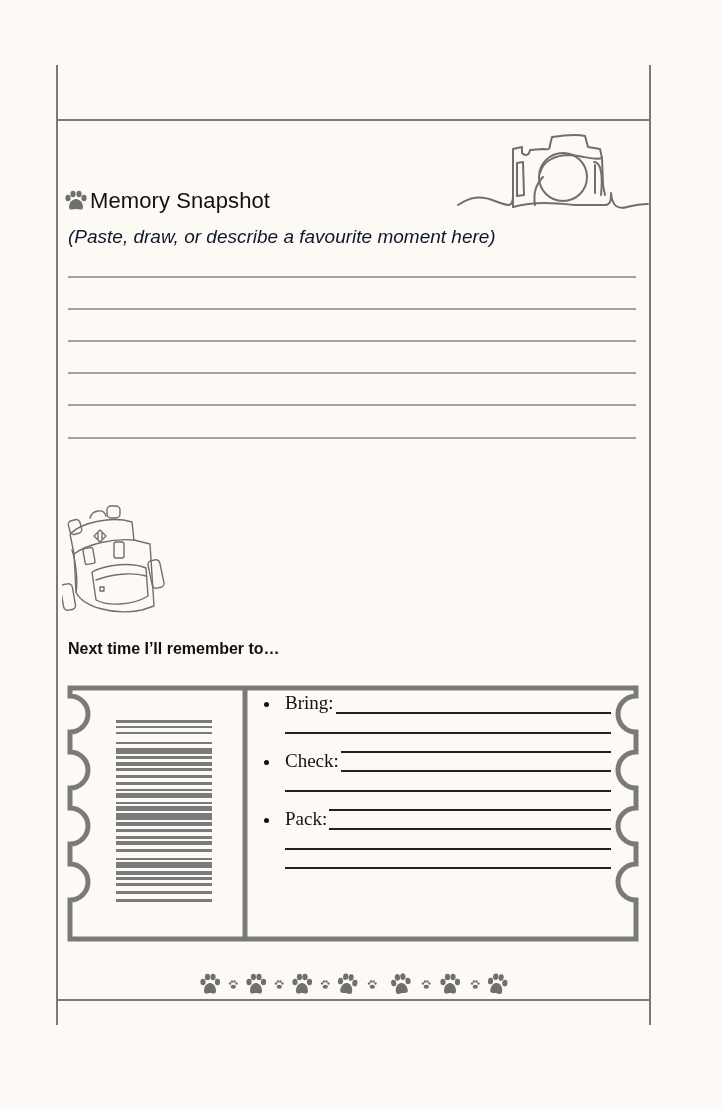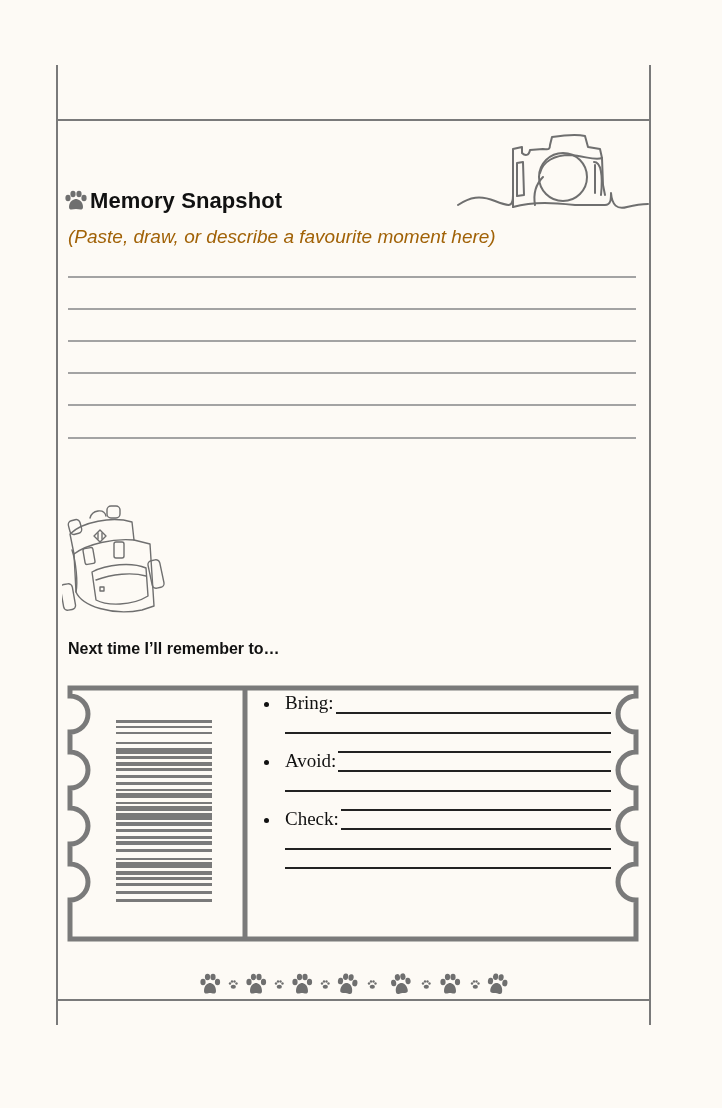--- a/index.html
+++ b/index.html
@@ -9,26 +9,26 @@
     position: relative;
     overflow: hidden;
     font-family: "Liberation Sans", "DejaVu Sans", sans-serif;
     color: #111;
   }
   .vline { position: absolute; width: 2px; background: #7a7a7a; }
   .hline { position: absolute; height: 2px; background: #7a7a7a; }
   .section-title {
     position: absolute; left: 63px; top: 188px;
     display: flex; align-items: center;
-    font-size: 22px; font-weight: bold; letter-spacing: 0.1px;
+    font-size: 22px; font-weight: normal; letter-spacing: 0.1px;
   }
   .section-title svg { margin-right: 3px; }
   .subtitle {
     position: absolute; left: 68px; top: 226px;
-    font-size: 19px; font-style: italic; color: #a16207;
+    font-size: 19px; font-style: italic; color: #0f172a;
   }
   .rule {
     position: absolute; left: 68px; width: 568px; height: 2px; background: #a3a3a3;
   }
   .remember-title {
     position: absolute; left: 68px; top: 640px;
     font-size: 16px; font-weight: bold;
   }
   .ticket { position: absolute; left: 0; top: 0; }
   .barcode { position: absolute; left: 116px; top: 720px; width: 96px; }
@@ -163,28 +163,28 @@
 <div class="list">
   <div class="item">
     <span class="bullet"></span>
     <span class="label">Bring:</span>
     <div class="fill" style="top:22px;"></div>
     <div class="fill" style="top:42px;"></div>
     <div class="fill" style="top:61px;"></div>
   </div>
   <div class="item">
     <span class="bullet"></span>
-    <span class="label">Avoid:</span>
+    <span class="label">Check:</span>
     <div class="fill" style="top:22px;"></div>
     <div class="fill" style="top:42px;"></div>
     <div class="fill" style="top:61px;"></div>
   </div>
   <div class="item">
     <span class="bullet"></span>
-    <span class="label">Check:</span>
+    <span class="label">Pack:</span>
     <div class="fill" style="top:22px;"></div>
     <div class="fill" style="top:42px;"></div>
     <div class="fill" style="top:61px;"></div>
   </div>
 </div>
 
 <svg class="paws" width="320" height="28" viewBox="0 0 320 28">
   <defs>
     <g id="pawL">
       <ellipse cx="-7" cy="-3" rx="2.6" ry="3.3"></ellipse>

